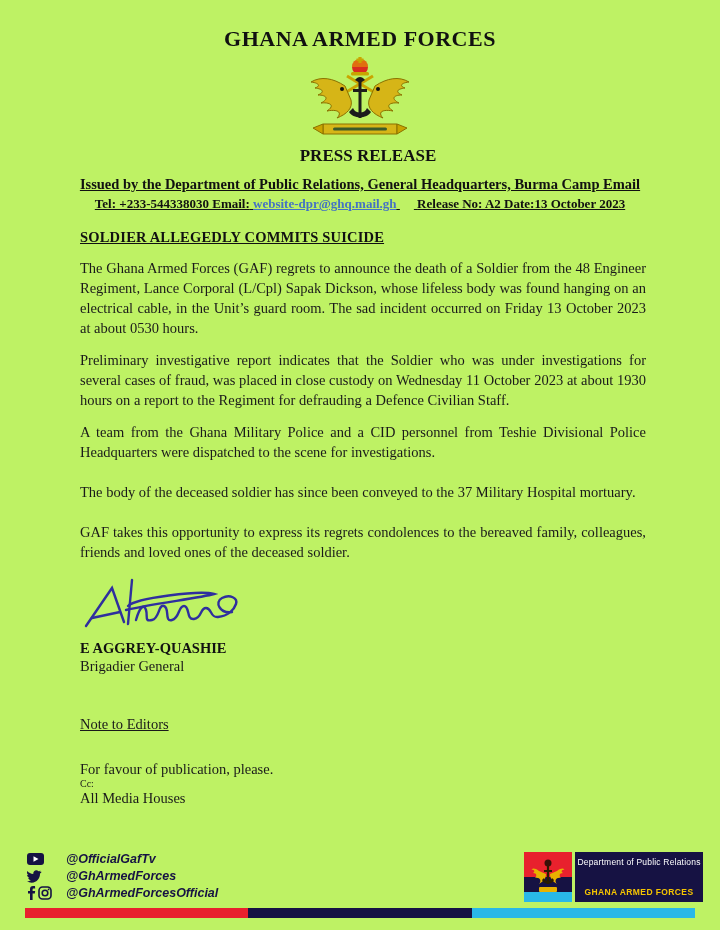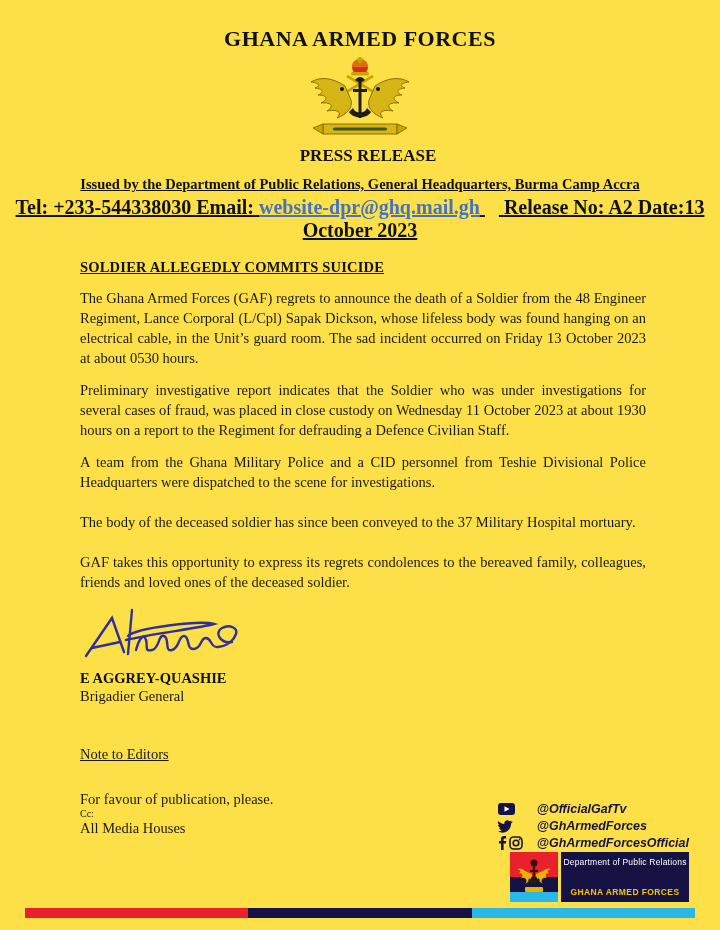--- a/index.html
+++ b/index.html
@@ -1,20 +1,20 @@
 <!DOCTYPE html>
 <html><head>
 <meta charset="utf-8">
 <style>
   * { margin:0; padding:0; box-sizing:border-box; }
   html,body { background:#ffffff; }
   .page {
     position:relative;
     width:720px; height:930px;
-    background:#fde047;
+    background:#bef264;
     font-family:"Liberation Serif", serif;
     color:#1a1a1a;
     overflow:hidden;
   }
   .doc-title {
     padding-top:26px;
     text-align:center;
     font-size:22px;
     font-weight:bold;
     letter-spacing:0.5px;
@@ -33,21 +33,21 @@
     margin-top:10px;
     text-align:center;
     font-size:14.5px;
     font-weight:bold;
     text-decoration:underline;
     color:#111;
   }
   .tel-line {
     margin-top:3px;
     text-align:center;
-    font-size:20px;
+    font-size:13px;
     font-weight:bold;
     text-decoration:underline;
     color:#111;
   }
   .tel-line .email-link { color:#4472c4; text-decoration:underline; cursor:pointer; }
   .tel-line .release-gap { display:inline-block; width:14px; }
   .content {
     width:566px;
     margin:0 0 0 80px;
   }
@@ -84,22 +84,21 @@
 
   .footer {
     position:absolute;
     left:0; right:0;
     bottom:12px;
   }
   .footer-row {
     display:flex;
     justify-content:space-between;
     align-items:flex-end;
-    padding:0 31px;
-    flex-direction:column;
+    padding:0 17px;
   }
   .socials {
     font-family:"Liberation Sans", sans-serif;
     font-style:italic;
     font-weight:bold;
     font-size:12.5px;
     color:#161243;
     padding-left:10px;
   }
   .social-row { display:flex; align-items:center; gap:9px; line-height:16px; margin-bottom:1px; }
@@ -172,21 +171,21 @@
 
       <path d="M38 68 L112 68 L112 78 L38 78 Z" fill="#d6b517" stroke="#8a7000" stroke-width="1"></path>
       <path d="M38 68 L28 72 L38 78 Z" fill="#c9a500" stroke="#8a7000" stroke-width="1"></path>
       <path d="M112 68 L122 72 L112 78 Z" fill="#c9a500" stroke="#8a7000" stroke-width="1"></path>
       <rect x="48" y="71.5" width="54" height="3" rx="1.5" fill="#3a5a2a"></rect>
     </svg>
   </div>
 
   <div class="press-release">PRESS RELEASE</div>
 
-  <div class="issued-line">Issued by the Department of Public Relations, General Headquarters, Burma Camp Accra</div>
+  <div class="issued-line">Issued by the Department of Public Relations, General Headquarters, Burma Camp Email</div>
 
   <div class="tel-line">
     <span>Tel: +233-544338030 Email:</span>
     <span> </span>
     <span class="email-link">website-dpr@ghq.mail.gh</span>
     <span class="release-gap"></span>
     <span>Release No: A2 Date:13 October 2023</span>
   </div>
 
   <div class="content">

